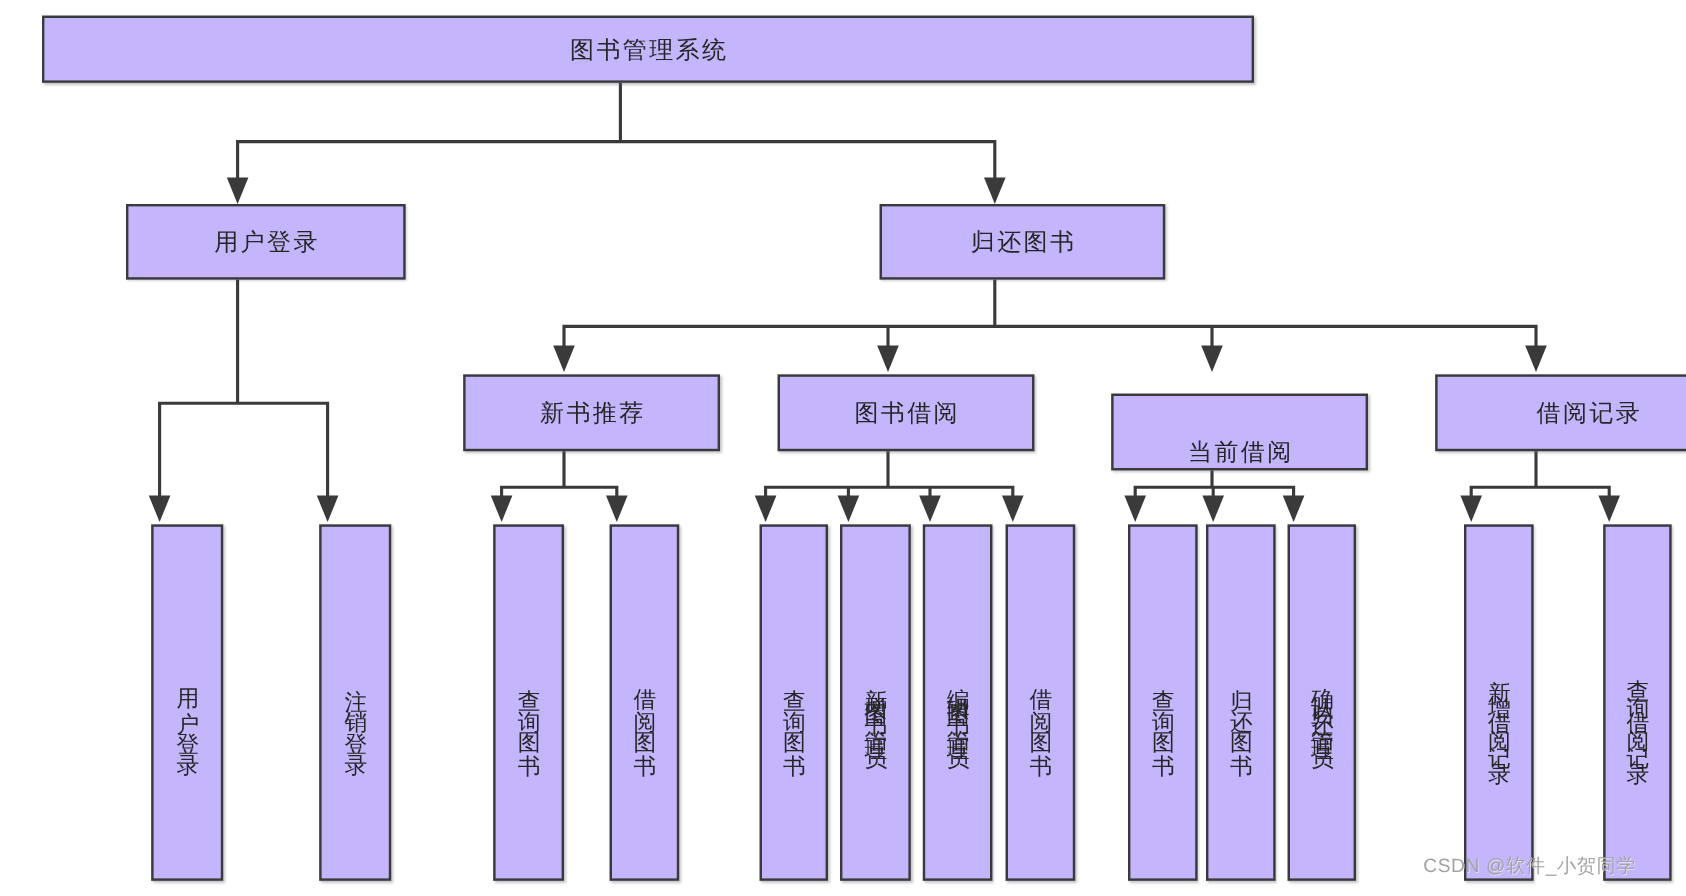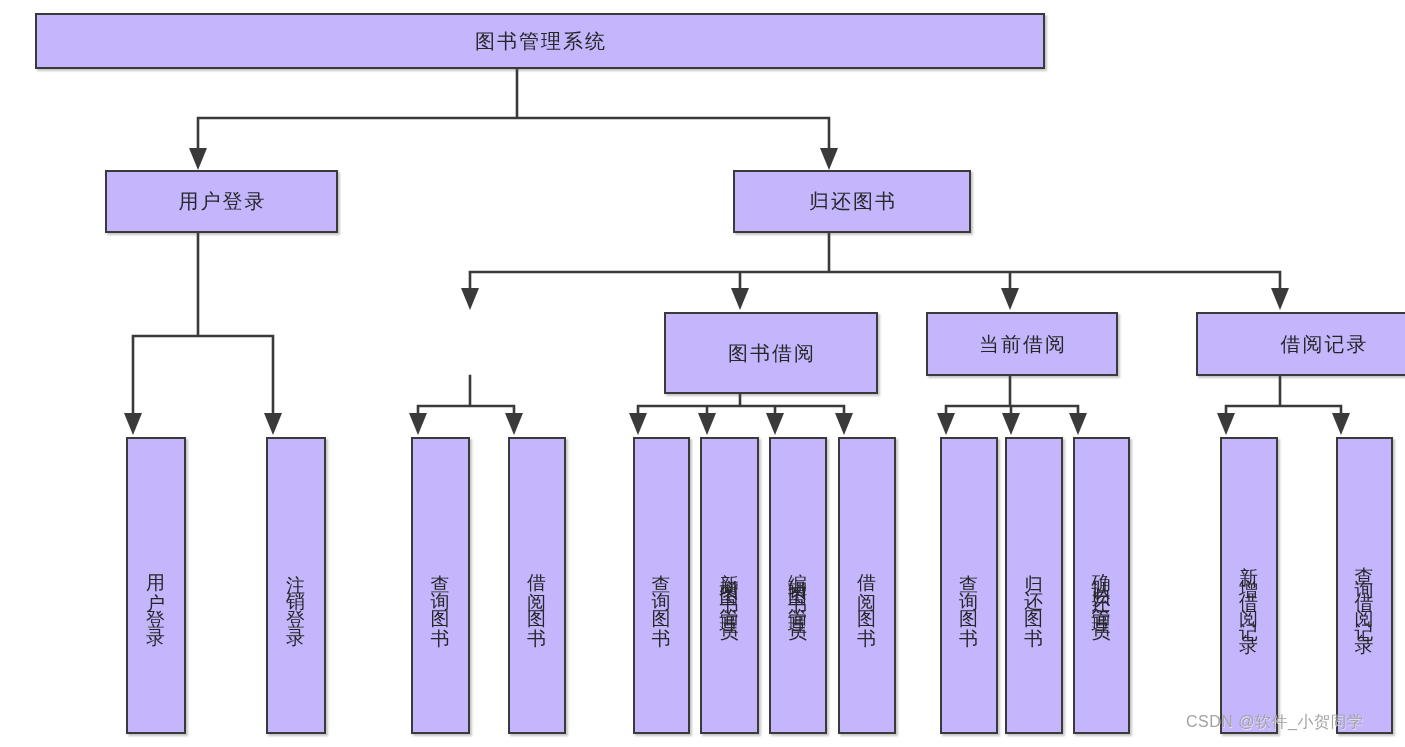--- a/index.html
+++ b/index.html
@@ -85,24 +85,27 @@
     <span class="lbl">图书管理系统</span>
   </div>
 
   <div class="box hbox" style="left:82px; top:170px; width:233px; height:63px;">
     <span class="lbl">用户登录</span>
   </div>
   <div class="box hbox" style="left:710px; top:170px; width:238px; height:63px;">
     <span class="lbl">归还图书</span>
   </div>
 
-  <div class="box hbox" style="left:641px; top:312px; width:214px; height:82px;">
+  <div class="box hbox" style="left:363px; top:312px; width:214px; height:64px;">
+    <span class="lbl">新书推荐</span>
+  </div>
+  <div class="box hbox" style="left:625px; top:312px; width:214px; height:64px;">
     <span class="lbl">图书借阅</span>
   </div>
-  <div class="box hbox" style="left:903px; top:312px; width:192px; height:64px;">
+  <div class="box hbox" style="left:903px; top:328px; width:214px; height:64px;align-items:flex-end;">
     <span class="lbl">当前借阅</span>
   </div>
   <div class="box hbox" style="left:1173px; top:312px; width:255px; height:64px;">
     <span class="lbl">借阅记录</span>
   </div>
 
   <div class="box vbox v4" style="left:103px; top:437px; width:60px; height:297px;">
     <span class="lbl">用户登录</span>
   </div>
   <div class="box vbox v4" style="left:243px; top:437px; width:60px; height:297px;">

